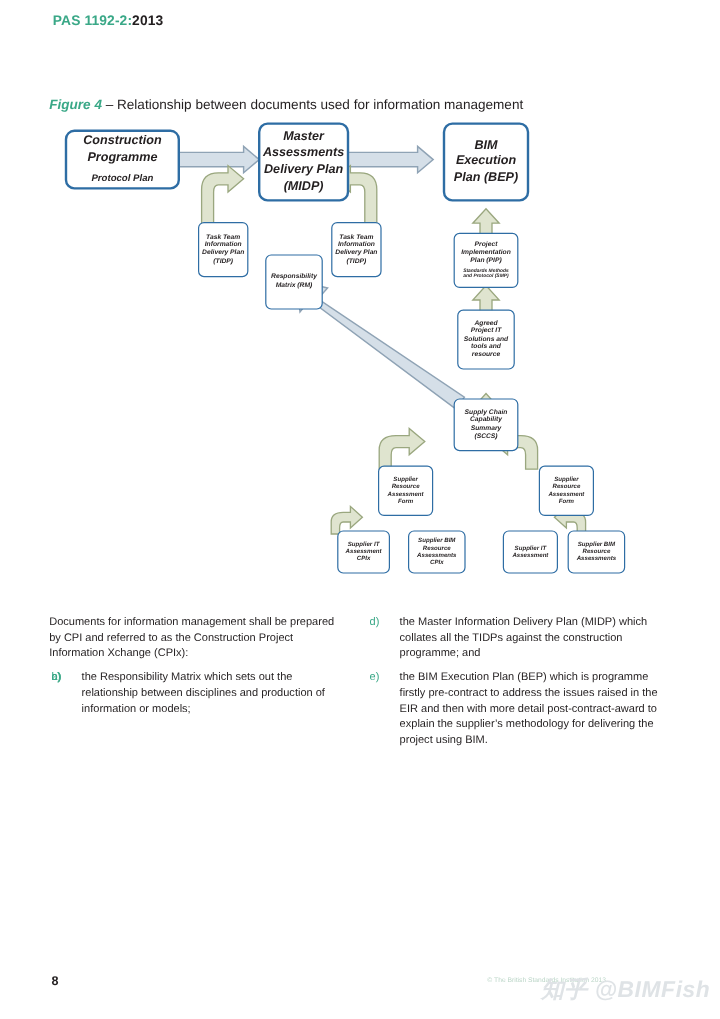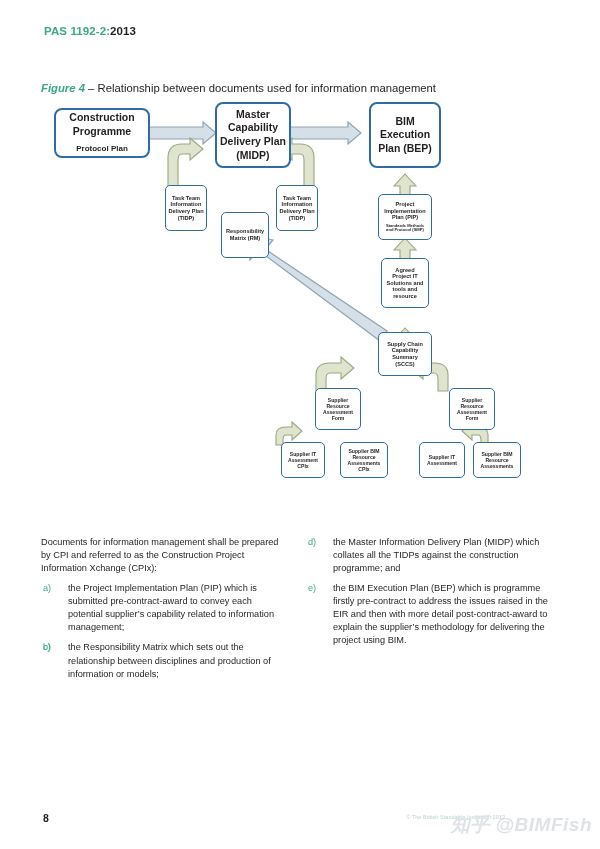--- a/index.html
+++ b/index.html
@@ -6,60 +6,61 @@
   body{
     width:600px;height:849px;position:relative;overflow:hidden;
     font-family:"Liberation Sans", sans-serif;
     color:#231f20;
     -webkit-font-smoothing:antialiased;
   }
   .page{position:absolute;inset:0;}
 
   
   .runhead{
-    position:absolute;left:44px;top:25px;
+    position:absolute;left:44px;top:12px;
     font-size:11.5px;font-weight:bold;letter-spacing:0.1px;
     color:#3aa887;white-space:nowrap;
   }
   .runhead .yr{color:#231f20;font-weight:bold;}
 
   
   .figcap{
     position:absolute;left:41px;top:82px;
     font-size:11.3px;font-weight:bold;color:#231f20;white-space:nowrap;
   }
   .figcap .num{color:#3aa887;font-style:italic;}
   .figcap .rest{font-weight:normal;}
 
   
   .diagram{position:absolute;left:0;top:100px;width:600px;height:390px;}
   .diagram svg{position:absolute;left:0;top:0;}
 
   .bx{
     position:absolute;box-sizing:border-box;
     border:1.6px solid #2e6da4;border-radius:7px;background:#ffffff;
-    display:flex;flex-direction:column;align-items:center;justify-content:center;
+    display:flex;flex-direction:column;justify-content:center;
     text-align:center;color:#231f20;font-weight:bold;line-height:1.18;
     z-index:3;
+    font-style:italic;
   }
   .bx.big{font-size:10.5px;border-width:2px;border-radius:8px;line-height:1.3;}
   .bx.med{font-size:5.6px;border-width:1.2px;border-radius:5px;}
   .bx.sml{font-size:5.1px;border-width:1.1px;border-radius:5px;}
   .bx .sub{font-size:8px;margin-top:6px;font-weight:bold;}
   .bx .sub2{font-size:4.1px;margin-top:3px;font-weight:bold;line-height:1.15;}
 
   
   .note{
     position:absolute;left:41px;top:498px;width:518px;
     font-size:8.6px;line-height:1.45;color:#3aa887;font-style:italic;
   }
   .note b{font-style:italic;font-weight:bold;}
 
   
-  .col{position:absolute;top:536px;font-size:9.2px;line-height:1.42;color:#231f20;}
+  .col{position:absolute;top:512px;font-size:9.2px;line-height:1.42;color:#231f20;}
   .col.left{left:41px;width:248px;}
   .col.right{left:306px;width:248px;}
   .para{margin:0 0 7px 0;}
   .li{position:relative;padding-left:27px;margin:0 0 7px 0;}
   .li .mk{position:absolute;left:2px;top:0;color:#3aa887;font-weight:normal;}
 
   
   .pgno{position:absolute;left:43px;top:812px;font-size:10.5px;font-weight:bold;color:#231f20;}
   .copy{position:absolute;right:95px;top:814px;font-size:5.6px;color:#bcd6c8;white-space:nowrap;}
   .wm{
@@ -124,21 +125,21 @@
            Q481,335 481,340 L481,345 Z"></path>
     </svg>
 
     <div class="bx big" style="left:54px;top:8px;width:96px;height:50px;">
       <span style="white-space:pre-line;">Construction
 Programme</span>
       <span class="sub">Protocol Plan</span>
     </div>
 
     <div class="bx big" style="left:215px;top:2px;width:76px;height:66px;white-space:pre-line;">Master
-Capability
+Assessments
 Delivery Plan
 (MIDP)</div>
 
     <div class="bx big" style="left:369px;top:2px;width:72px;height:66px;white-space:pre-line;">BIM
 Execution
 Plan (BEP)</div>
 
     <div class="bx med" style="left:165px;top:85px;width:42px;height:46px;white-space:pre-line;">Task Team
 Information
 Delivery Plan
@@ -197,21 +198,20 @@
 Resource
 Assessments</div>
   </div>
 
 
   <div class="col left">
     <p class="para">Documents for information management shall be prepared by CPI and referred to as the Construction Project Information Xchange (CPIx):</p>
 
     <div class="li">
       <span class="mk">a)</span>
-      <span>the Project Implementation Plan (PIP) which is submitted pre-contract-award to convey each potential supplier’s capability related to information management;</span>
     </div>
     <div class="li">
       <span class="mk">b)</span>
     </div>
     <div class="li">
       <span class="mk">c)</span>
       <span>the Responsibility Matrix which sets out the relationship between disciplines and production of information or models;</span>
     </div>
   </div>
 

